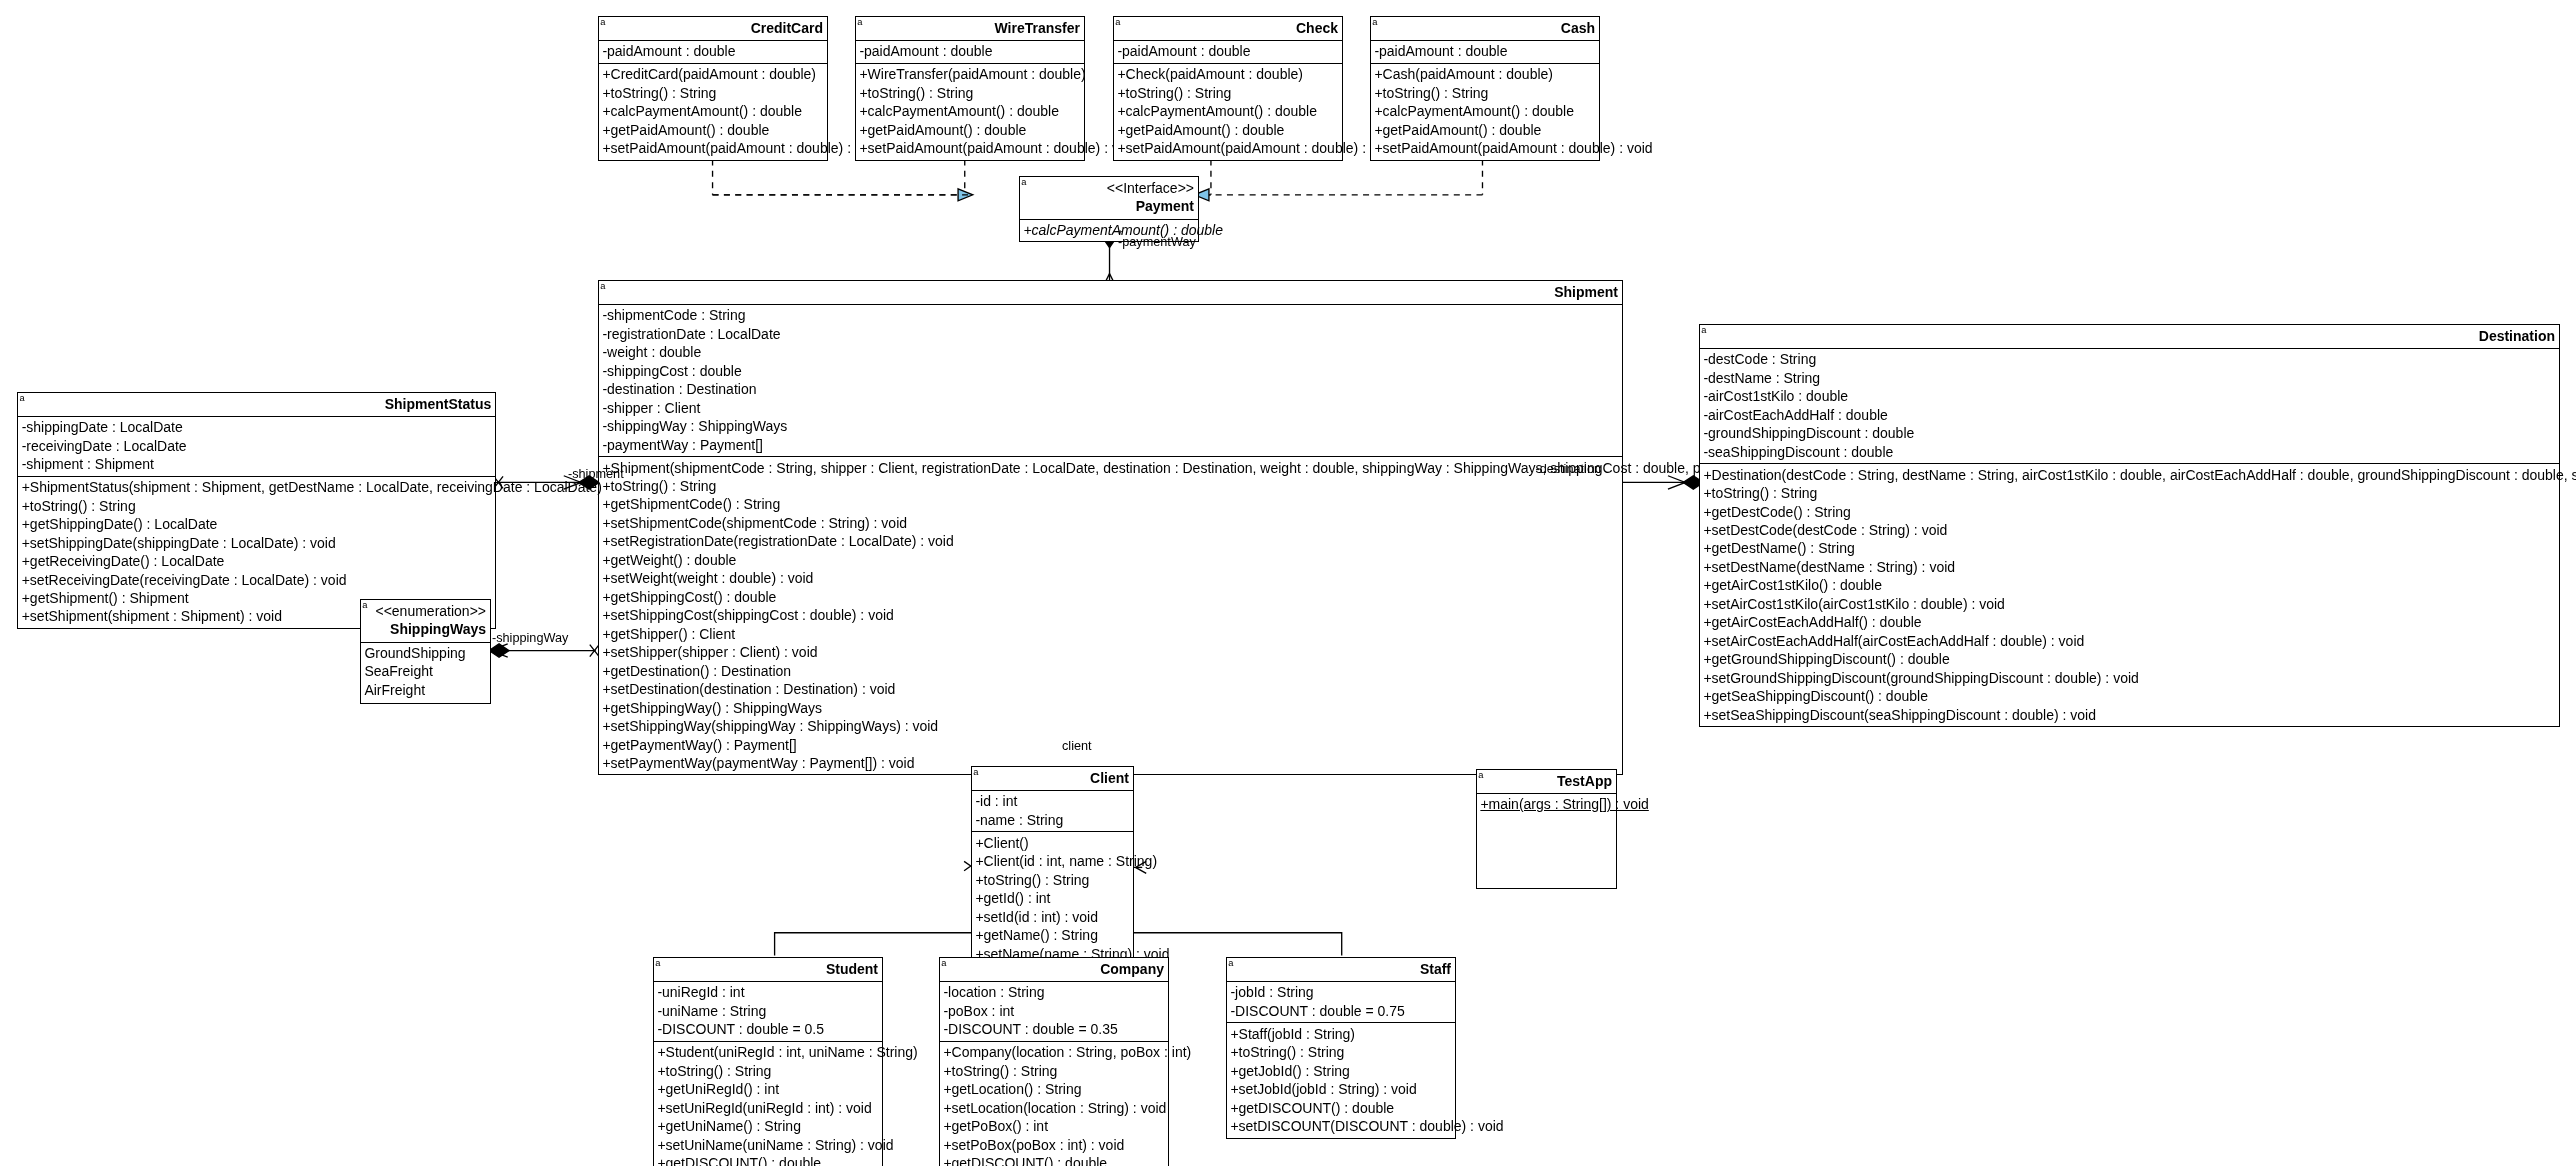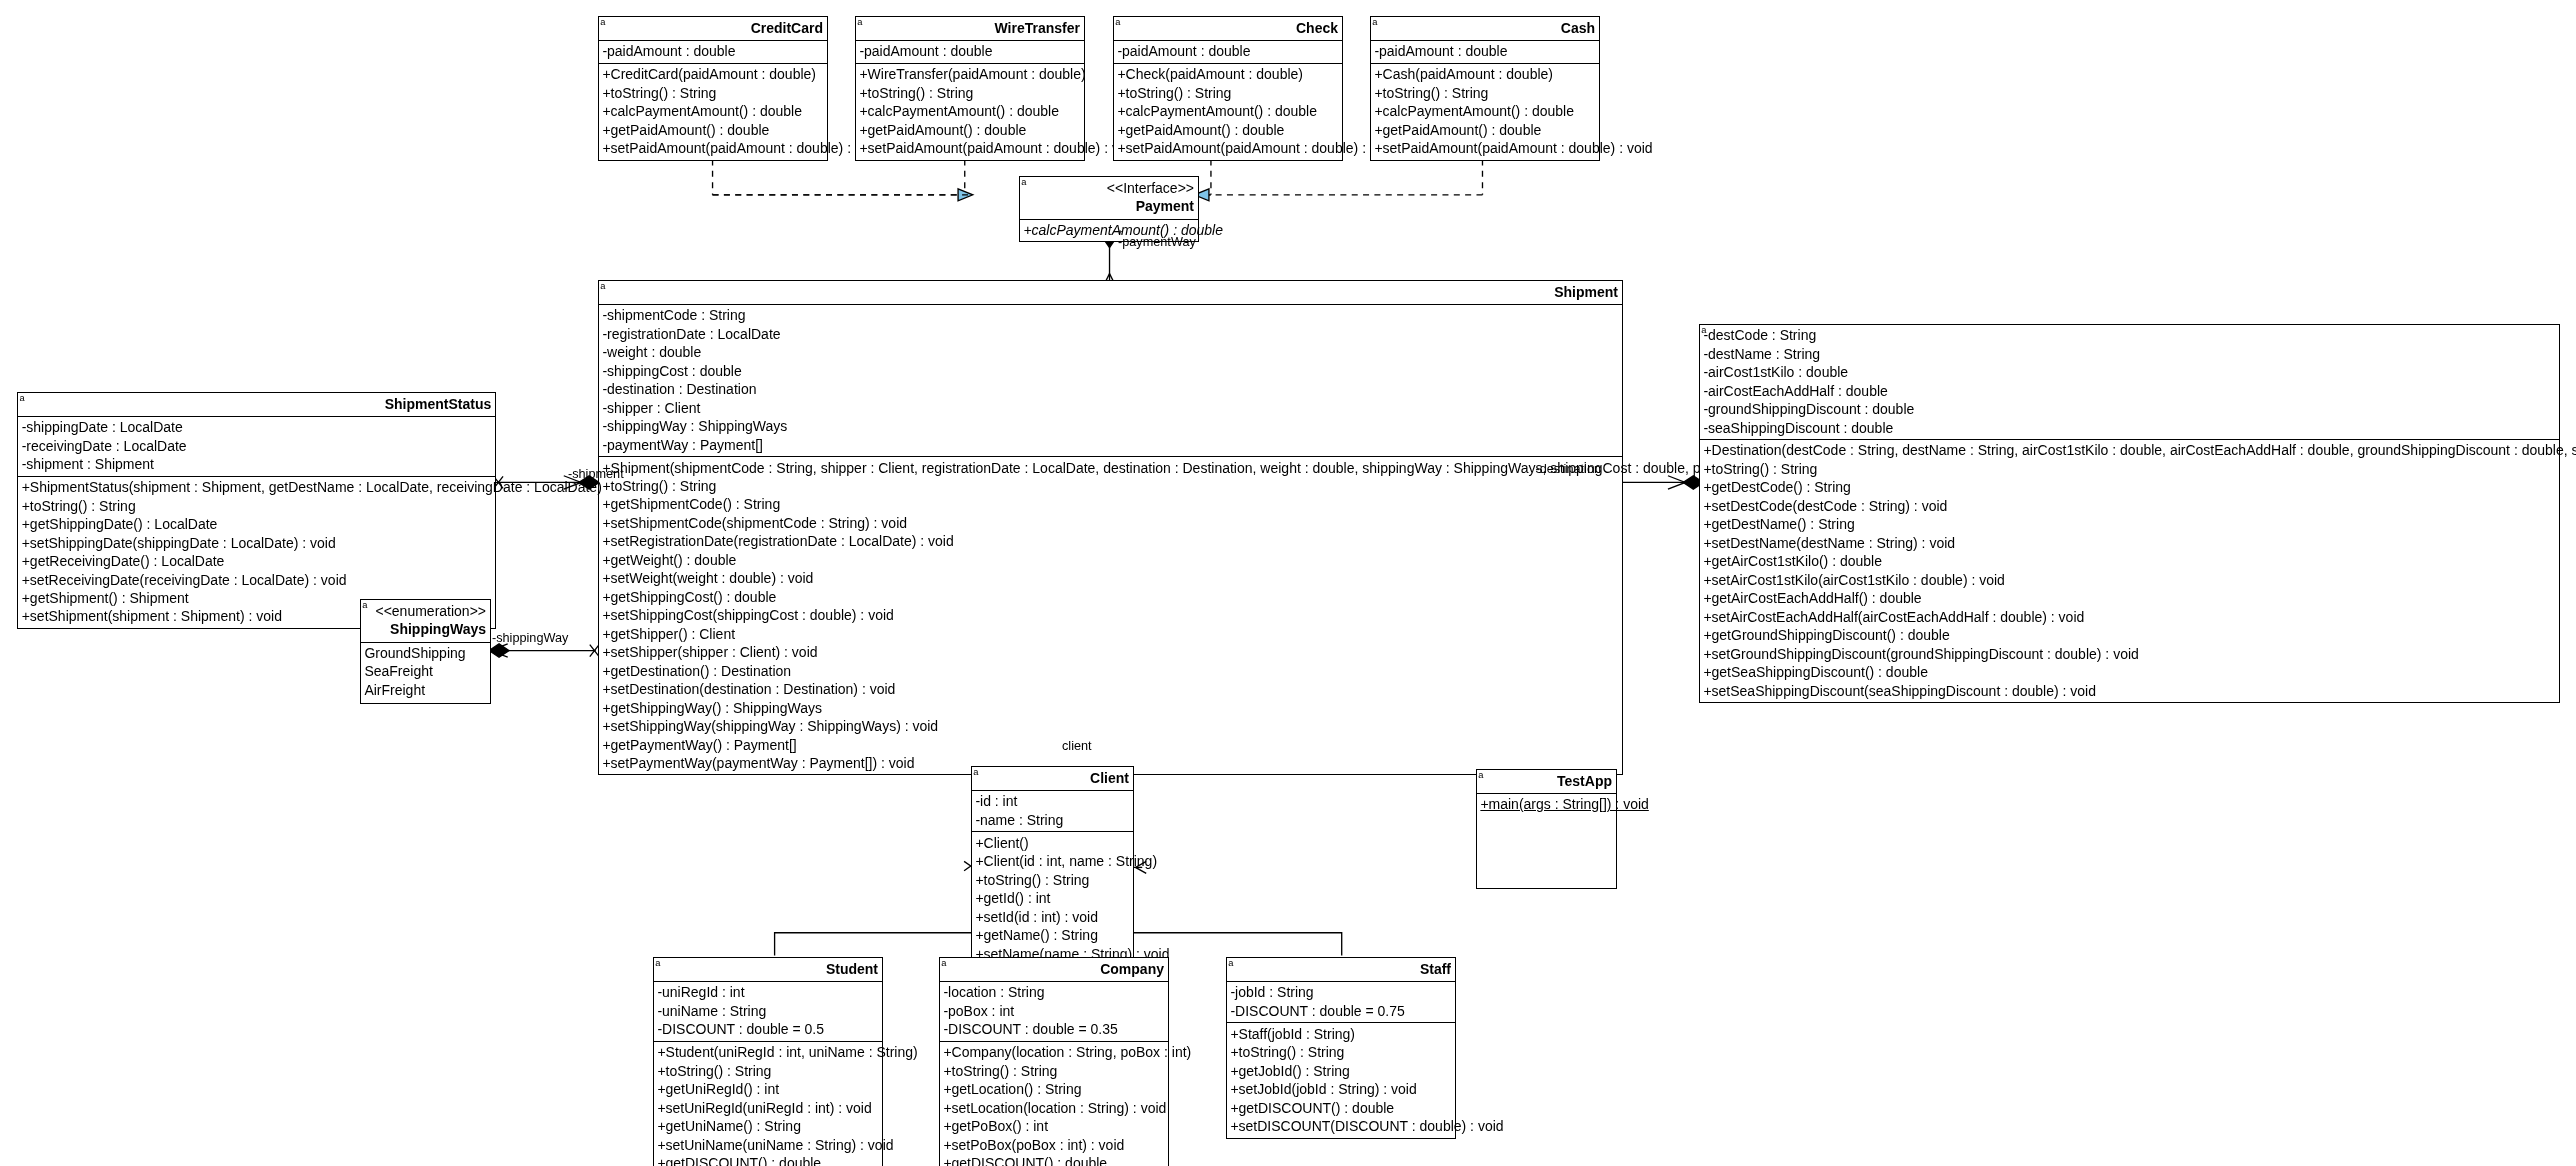--- a/index.html
+++ b/index.html
@@ -305,20 +305,21 @@
     <div class="compartment" style="min-height:57px;">
       <div class="row">GroundShipping</div>
       <div class="row">SeaFreight</div>
       <div class="row">AirFreight</div>
     </div>
   </div>
   <div class="edge-label" style="left:492px; top:631px;">-shippingWay</div>
 
   <div class="umlbox" style="left:1699px; top:324px; width:861px;">
     <span class="corner">a</span>
+    <div class="hdr">Destination</div>
     <div class="compartment">
       <div class="row">-destCode : String</div>
       <div class="row">-destName : String</div>
       <div class="row">-airCost1stKilo : double</div>
       <div class="row">-airCostEachAddHalf : double</div>
       <div class="row">-groundShippingDiscount : double</div>
       <div class="row">-seaShippingDiscount : double</div>
     </div>
     <div class="compartment">
       <div class="row">+Destination(destCode : String, destName : String, airCost1stKilo : double, airCostEachAddHalf : double, groundShippingDiscount : double, seaShippingDiscount : double)</div>

